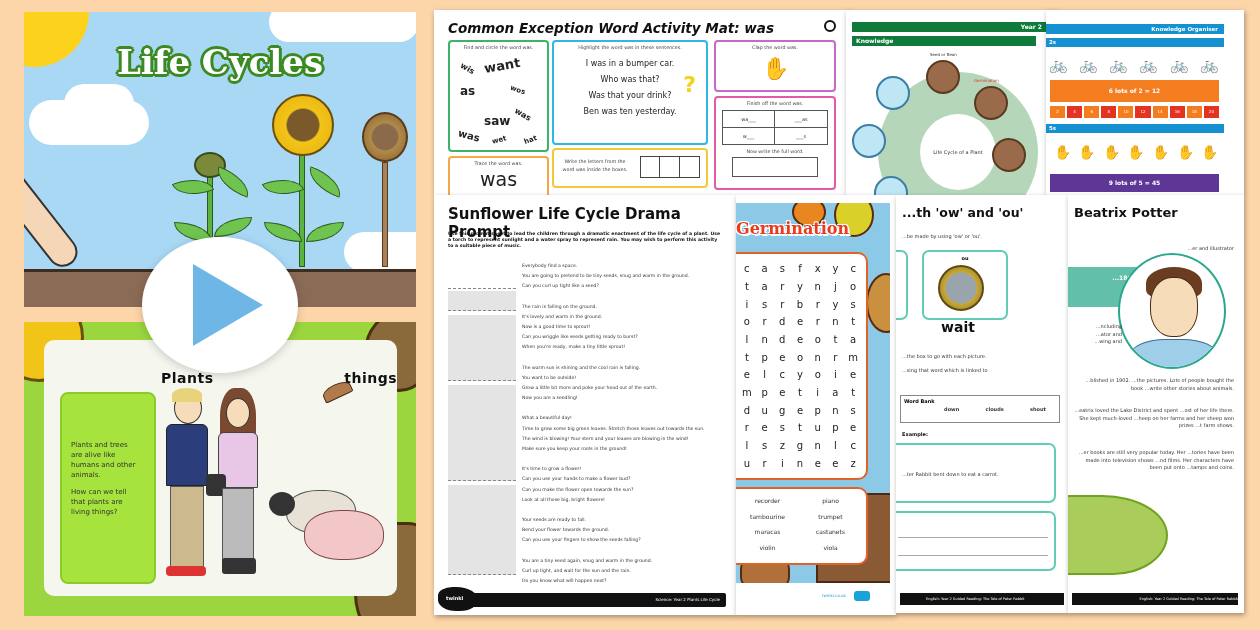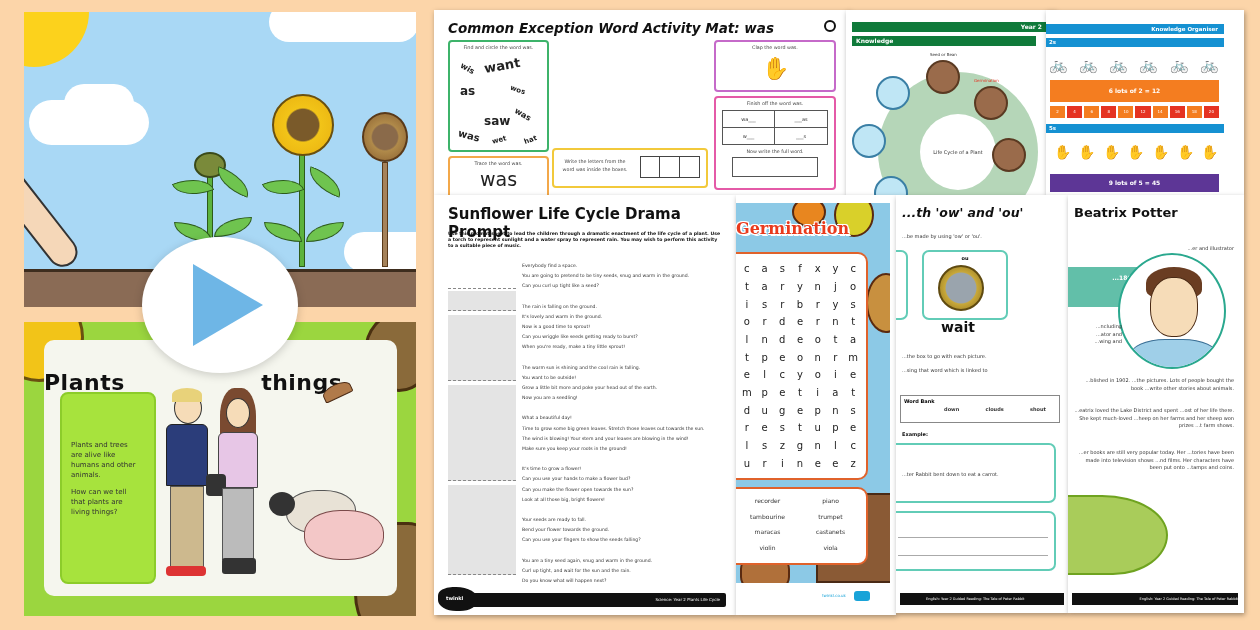--- a/index.html
+++ b/index.html
@@ -15,21 +15,21 @@
   .soil { position: absolute; left: 0; bottom: 0; width: 100%; height: 38px; background: #8a6b55; border-top: 3px solid #3e2d1e; }
   .stem { position: absolute; width: 6px; background: #5cb33d; border: 1px solid #2d5a1a; }
   .leaf { position: absolute; width: 38px; height: 20px; background: #6fc44f; border: 1.5px solid #2d5a1a; border-radius: 0 100% 0 100%; }
   .flower { position: absolute; border-radius: 50%; }
   .arm { position: absolute; left: -20px; top: 150px; width: 110px; height: 30px; background: #f5d7b8; border: 2px solid #333; border-radius: 15px; transform: rotate(52deg); transform-origin: left center; }
 
   
   .slide2 { position: absolute; left: 24px; top: 322px; width: 392pxpx; width: 392px; height: 294px; background: #9bd63f; overflow: hidden; }
   .slide2 .decor { position: absolute; border-radius: 50%; }
   .card2 { position: absolute; left: 20px; top: 18px; width: 353px; height: 256px; background: #f5f6ee; border-radius: 10px; }
-  .title2 { position: absolute; left: 0; width: 100%; top: 30px; text-align: left; font-weight: bold; font-size: 22px; color: #111; letter-spacing: 0.5px; }
+  .title2 { position: absolute; left: 0; width: 100%; top: 30px; text-align: right; font-weight: bold; font-size: 14px; color: #111; letter-spacing: 0.5px; }
   .greenbox { position: absolute; left: 36px; top: 70px; width: 96px; height: 192px; background: #a7e33d; border: 2px solid #8ccc2a; border-radius: 8px; padding: 46px 17px 0 9px; font-size: 7px; line-height: 10px; color: #333; }
   .greenbox p { margin-bottom: 7px; }
   .person { position: absolute; }
 
   
   .play { position: absolute; left: 142px; top: 237px; width: 156px; height: 136px; background: #fff; border-radius: 50%; box-shadow: 0 2px 10px rgba(0,0,0,0.18); display: flex; align-items: center; justify-content: center; }
   .play-tri { width: 0; height: 0; border-top: 41px solid transparent; border-bottom: 41px solid transparent; border-left: 70px solid #6eb6e6; margin-left: 16px; }
 
   
   .sheet { position: absolute; background: #fff; box-shadow: 1px 2px 5px rgba(0,0,0,0.35); overflow: hidden; }
@@ -82,21 +82,21 @@
           display: grid; grid-template-columns: repeat(7, 1fr); padding: 6px 4px 6px 2px; font-size: 10px; color: #222; text-align: center; align-items: center; }
   .words { position: absolute; left: 0; top: 292px; width: 132px; height: 78px; background: #fff; border: 2px solid #e0622b; border-left: none; border-radius: 0 10px 10px 0;
            display: grid; grid-template-columns: 1fr 1fr; padding: 8px 4px 8px 0; font-size: 6px; color: #333; text-align: center; row-gap: 4px; }
   .maraca { position: absolute; border-radius: 50%; border: 2px solid #5a2a10; }
   .piano { position: absolute; background: #8a5a35; border: 2px solid #4a2a15; }
   .twinkl-e { position: absolute; left: 118px; top: 396px; width: 16px; height: 10px; background: #19a3d8; border-radius: 3px; }
   .twinkl-e-txt { position: absolute; left: 86px; top: 398px; font-size: 4px; color: #19a3d8; }
 
   
   .sheetF { left: 896px; top: 195px; width: 172px; height: 418px; }
-  .sheetF .ttl { position: absolute; left: 6px; top: 10px; font-weight: bold; font-size: 12.5px; color: #111; font-style: italic; }
+  .sheetF .ttl { position: absolute; left: 6px; top: 10px; font-weight: bold; font-size: 12.5px; color: #111; }
   .sheetF .sub { position: absolute; left: 6px; top: 38px; font-size: 5px; color: #333; }
   .tealbox { position: absolute; border: 2px solid #62ccb7; border-radius: 7px; background: #fff; }
   .coin { position: absolute; left: 42px; top: 80px; width: 46px; height: 46px; border-radius: 50%; background: radial-gradient(circle, #9aa4ad 50%, #c8a83a 54%, #8a6e1a 100%); border: 2px solid #5f4a10; }
   .pound { position: absolute; left: 45px; top: 128px; font-size: 14px; font-weight: bold; color: #111; }
   .txtF { position: absolute; left: 6px; font-size: 5px; color: #333; }
   .wordbank { position: absolute; left: 4px; top: 200px; width: 160px; height: 28px; border: 1px solid #888; font-size: 5px; }
   .footF { position: absolute; left: 4px; bottom: 8px; width: 164px; height: 12px; background: #111; color: #fff; font-size: 3.5px; line-height: 12px; padding-left: 26px; }
 
   
   .sheetG { left: 1068px; top: 195px; width: 176px; height: 418px; text-align: right; }
@@ -112,20 +112,21 @@
 </style>
 </head>
 <body>
 
 <div class="slide1">
   <div class="sun"></div>
   <div class="cloud" style="left:245px;top:-10px;width:150px;height:40px;"></div>
   <div class="cloud" style="left:5px;top:88px;width:120px;height:45px;"></div>
   <div class="cloud" style="left:40px;top:72px;width:70px;height:40px;"></div>
   <div class="cloud" style="left:320px;top:220px;width:90px;height:40px;"></div>
+  <div class="title1">Life Cycles</div>
 
   <div class="arm"></div>
 
   <div class="stem" style="left:183px;top:155px;height:100px;"></div>
   <div class="flower" style="left:170px;top:140px;width:32px;height:26px;background:#7a8a3a;border:2px solid #3a4a1a;"></div>
   <div class="leaf" style="left:150px;top:165px;transform:rotate(-20deg);"></div>
   <div class="leaf" style="left:190px;top:160px;transform:rotate(200deg);"></div>
   <div class="leaf" style="left:150px;top:210px;"></div>
   <div class="leaf" style="left:190px;top:205px;transform:scaleX(-1);"></div>
 
@@ -197,20 +198,30 @@
     <span class="scat" style="left:34px;top:16px;font-size:13px;transform:rotate(-10deg);">want</span>
     <span class="scat" style="left:10px;top:42px;font-size:12px;">as</span>
     <span class="scat" style="left:60px;top:44px;font-size:7px;transform:rotate(20deg);">wos</span>
     <span class="scat" style="left:34px;top:72px;font-size:12px;">saw</span>
     <span class="scat" style="left:8px;top:88px;font-size:10px;transform:rotate(15deg);">was</span>
     <span class="scat" style="left:64px;top:68px;font-size:8px;transform:rotate(30deg);">was</span>
     <span class="scat" style="left:42px;top:94px;font-size:7px;transform:rotate(-15deg);">wet</span>
     <span class="scat" style="left:74px;top:94px;font-size:7px;transform:rotate(-20deg);">hat</span>
   </div>
 
+  <div class="box" style="left:118px;top:30px;width:156px;height:105px;border-color:#2fb8e6;">
+    <div class="hd">Highlight the word was in these sentences.</div>
+    <div style="margin-top:6px;">
+      <div class="sent">I was in a bumper car.</div>
+      <div class="sent">Who was that?</div>
+      <div class="sent">Was that your drink?</div>
+      <div class="sent">Ben was ten yesterday.</div>
+    </div>
+    <span style="position:absolute;right:10px;top:30px;font-size:22px;font-weight:bold;color:#f2d21b;">?</span>
+  </div>
 
   <div class="box" style="left:280px;top:30px;width:122px;height:52px;border-color:#c56ac9;">
     <div class="hd">Clap the word was.</div>
     <span style="position:absolute;left:46px;top:14px;font-size:22px;color:#e0b98a;">✋</span>
   </div>
 
   <div class="box" style="left:280px;top:86px;width:122px;height:94px;border-color:#e45aa7;">
     <div class="hd">Finish off the word was.</div>
     <div style="margin:4px 6px;display:grid;grid-template-columns:1fr 1fr;border:1px solid #555;font-size:5px;color:#333;">
       <div style="border-right:1px solid #555;border-bottom:1px solid #555;padding:5px;text-align:center;">wa___</div>

